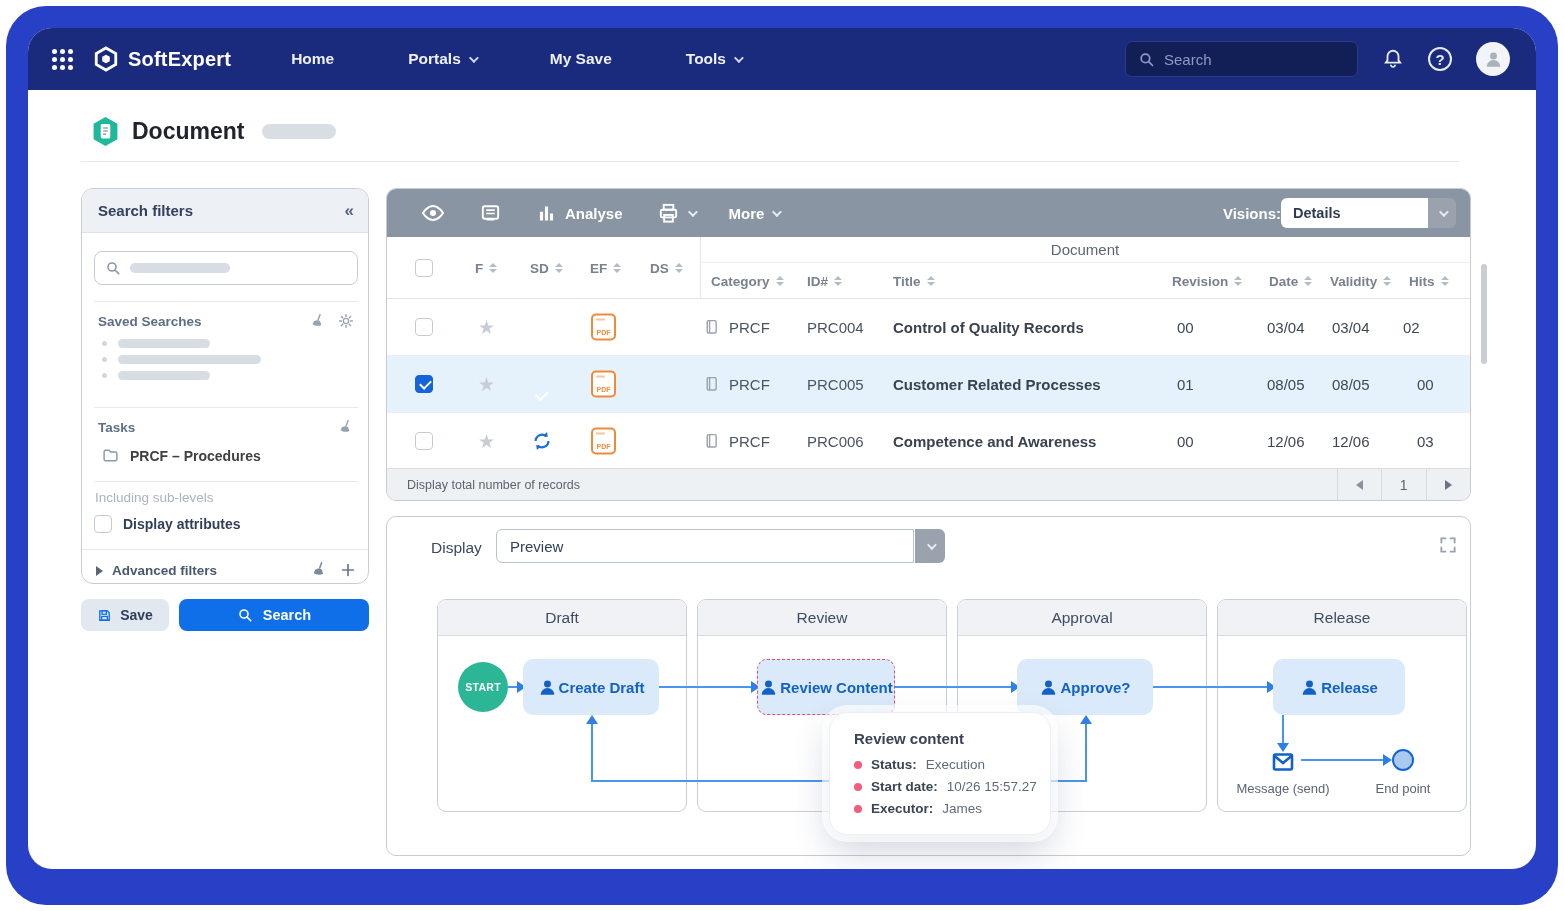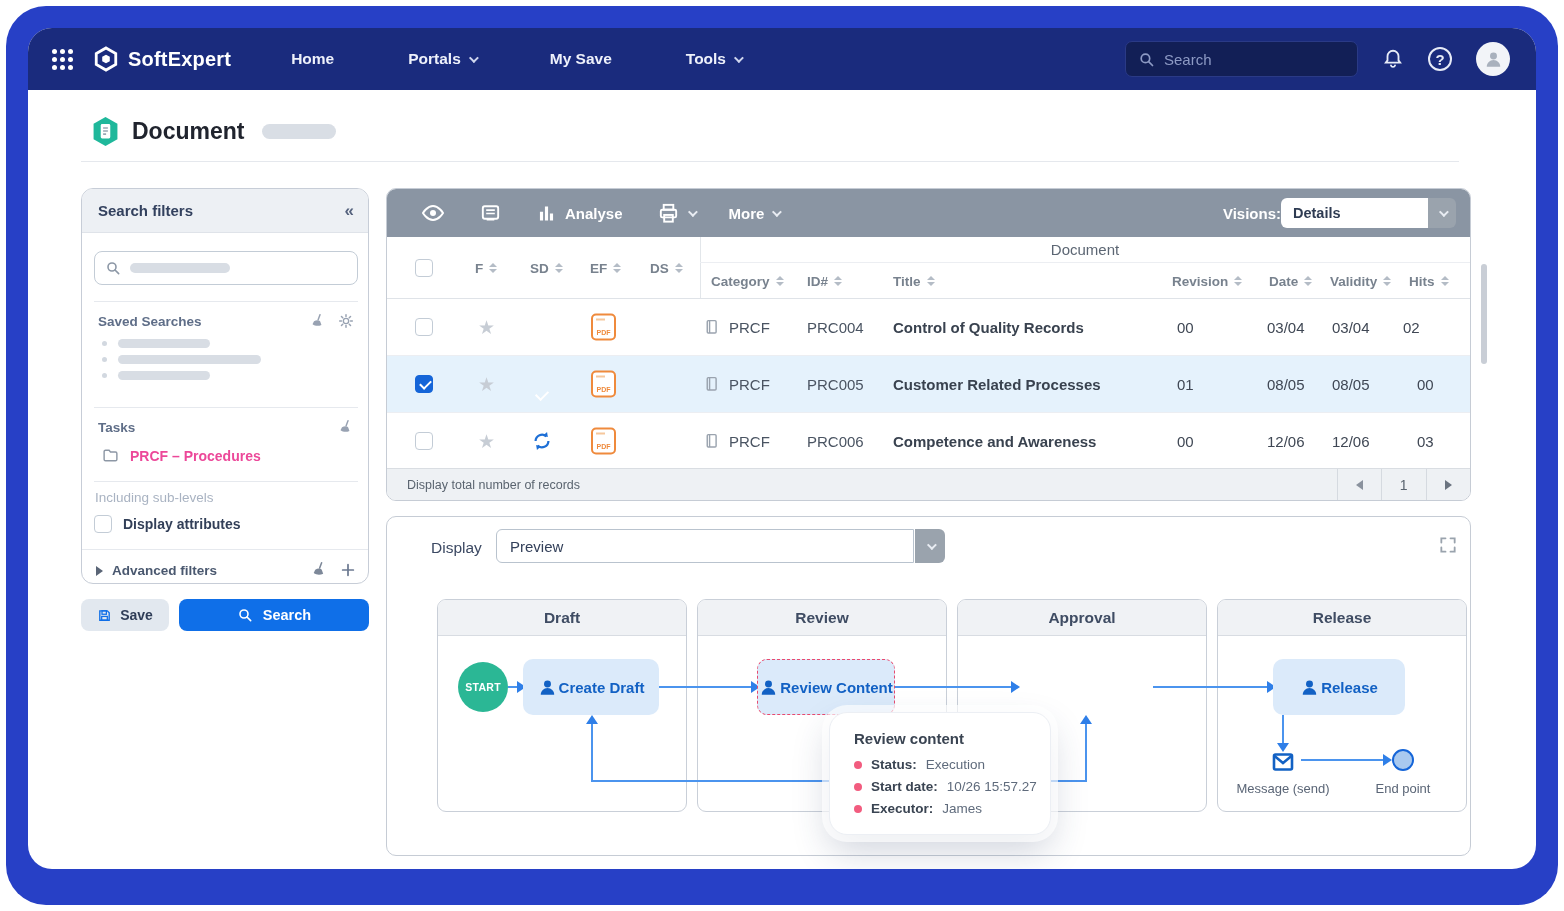--- a/index.html
+++ b/index.html
@@ -36,21 +36,21 @@
 .sb-title{font-size:15px;font-weight:700;color:#33415e}
 .sb-collapse{color:#55627d;font-size:17px;font-weight:700;cursor:pointer}
 .sb-search{position:absolute;left:12px;top:62px;width:264px;height:34px;border:1px solid #c3ccd6;border-radius:8px;display:flex;align-items:center;padding:0 10px;gap:9px;background:#fff}
 .skel{background:#d8dde4;border-radius:5px}
 .sb-sec-div{position:absolute;left:12px;width:264px;height:1px;background:#e6e9ee}
 .sb-label{font-size:13.5px;font-weight:700;color:#5f6e88}
 .sb-row{position:absolute;left:16px;right:14px;display:flex;align-items:center;justify-content:space-between}
 .sb-icons{display:flex;gap:12px;align-items:center}
 .sk-item{position:absolute;left:20px;display:flex;align-items:center;gap:11px}
 .sk-dot{width:5px;height:5px;border-radius:50%;background:#d2d8e0}
-.type-val{position:absolute;left:20px;display:flex;align-items:center;gap:11px;font-size:14px;font-weight:600;color:#ec4899;cursor:pointer}
+.type-val{position:absolute;left:20px;display:flex;align-items:center;gap:11px;font-size:14px;font-weight:600;color:#404040;cursor:pointer}
 .sublevels{position:absolute;left:13px;font-size:13.5px;color:#a9b3c2}
 .cb-row{position:absolute;left:12px;display:flex;align-items:center;gap:11px;cursor:pointer}
 .checkbox{width:18px;height:18px;border:1.5px solid #c3ccd6;border-radius:4px;background:#fff;position:relative;flex:none}
 .checkbox.checked{background:#1565d8;border-color:#1565d8}
 .checkbox.checked:after{content:"";position:absolute;left:5.5px;top:2px;width:5px;height:9px;border-right:2px solid #fff;border-bottom:2px solid #fff;transform:rotate(45deg)}
 .cb-label{font-size:14px;font-weight:600;color:#323f58}
 .adv-row{position:absolute;left:14px;right:12px;display:flex;align-items:flex-end;justify-content:space-between}
 .adv-left{display:flex;align-items:center;gap:9px;cursor:pointer}
 .tri-r{width:0;height:0;border:5px solid transparent;border-left:7px solid #5a6576;border-right:0}
 .adv-label{font-size:13.5px;font-weight:600;color:#4a586f}
@@ -98,21 +98,21 @@
 .scroll-thumb{position:absolute;left:1453px;top:236px;width:6px;height:100px;border-radius:3px;background:#c9ced6}
 
 
 .prevpanel{position:absolute;left:358px;top:488px;width:1085px;height:340px;border:1px solid #c6ccd5;border-radius:10px;background:#fff}
 .disp-label{position:absolute;left:44px;top:22px;font-size:15.5px;color:#3c4963}
 .disp-select{position:absolute;left:109px;top:12px;display:flex;height:34px;cursor:pointer}
 .disp-box{width:418px;background:#fff;border:1px solid #b9c3ce;border-radius:6px 0 0 6px;display:flex;align-items:center;padding:0 13px;font-size:15px;color:#33405a}
 .disp-chev{width:30px;background:#9aa3ad;border-radius:0 6px 6px 0;display:flex;align-items:center;justify-content:center;margin-left:1px}
 .expand{position:absolute;right:12px;top:18px;cursor:pointer}
 .lane{position:absolute;top:82px;height:213px;width:250px;border:1px solid #c9cfd8;border-radius:9px;background:#fff}
-.lane-head{height:36px;background:#f0f2f5;border-bottom:1px solid #d8dce2;border-radius:8px 8px 0 0;display:flex;align-items:center;justify-content:center;font-size:15.5px;font-weight:700;color:#3f4c63}
+.lane-head{height:36px;background:#f0f2f5;border-bottom:1px solid #d8dce2;border-radius:8px 8px 0 0;display:flex;align-items:center;justify-content:center;font-size:15.5px;font-weight:400;color:#3f4c63}
 .node{position:absolute;top:142px;height:56px;background:#dbeafa;border-radius:10px;display:flex;align-items:center;justify-content:center;gap:2px;cursor:pointer;z-index:3}
 .node-label{font-size:15px;font-weight:700;color:#1261c4}
 .node.dashed{border:1.6px dashed #e84a6f}
 .start{position:absolute;left:71px;top:145px;width:50px;height:50px;border-radius:50%;background:#2BB795;display:flex;align-items:center;justify-content:center;color:#fff;font-size:10.5px;font-weight:700;letter-spacing:.3px;z-index:3}
 .ln{position:absolute;background:#4b94ee;z-index:2}
 .hl{height:2px}.vl{width:2px}
 .ah{position:absolute;width:0;height:0;border:6px solid transparent;z-index:2}
 .ah.r{border-left:9px solid #2f7fe8;border-right:0}
 .ah.u{border-bottom:9px solid #2f7fe8;border-top:0}
 .ah.d{border-top:9px solid #2f7fe8;border-bottom:0}
@@ -626,20 +626,26 @@
             <use href="#i-person"></use>
           </svg>
       <span class="node-label">Create Draft</span>
     </div>
     <div class="node dashed" style="left:370px;width:138px">
       <svg class="ic" width="19" height="19" style="color:#1261c4">
             <use href="#i-person"></use>
           </svg>
       <span class="node-label">Review Content</span>
     </div>
+    <div class="node" style="left:630px;width:136px">
+      <svg class="ic" width="19" height="19" style="color:#1261c4">
+            <use href="#i-person"></use>
+          </svg>
+      <span class="node-label">Approve?</span>
+    </div>
     <div class="node" style="left:886px;width:132px">
       <svg class="ic" width="19" height="19" style="color:#1261c4">
             <use href="#i-person"></use>
           </svg>
       <span class="node-label">Release</span>
     </div>
     <svg class="ic envelope" width="26" height="24" style="color:#1261c4">
           <use href="#i-mail"></use>
         </svg>
     <div class="endpoint"></div>

